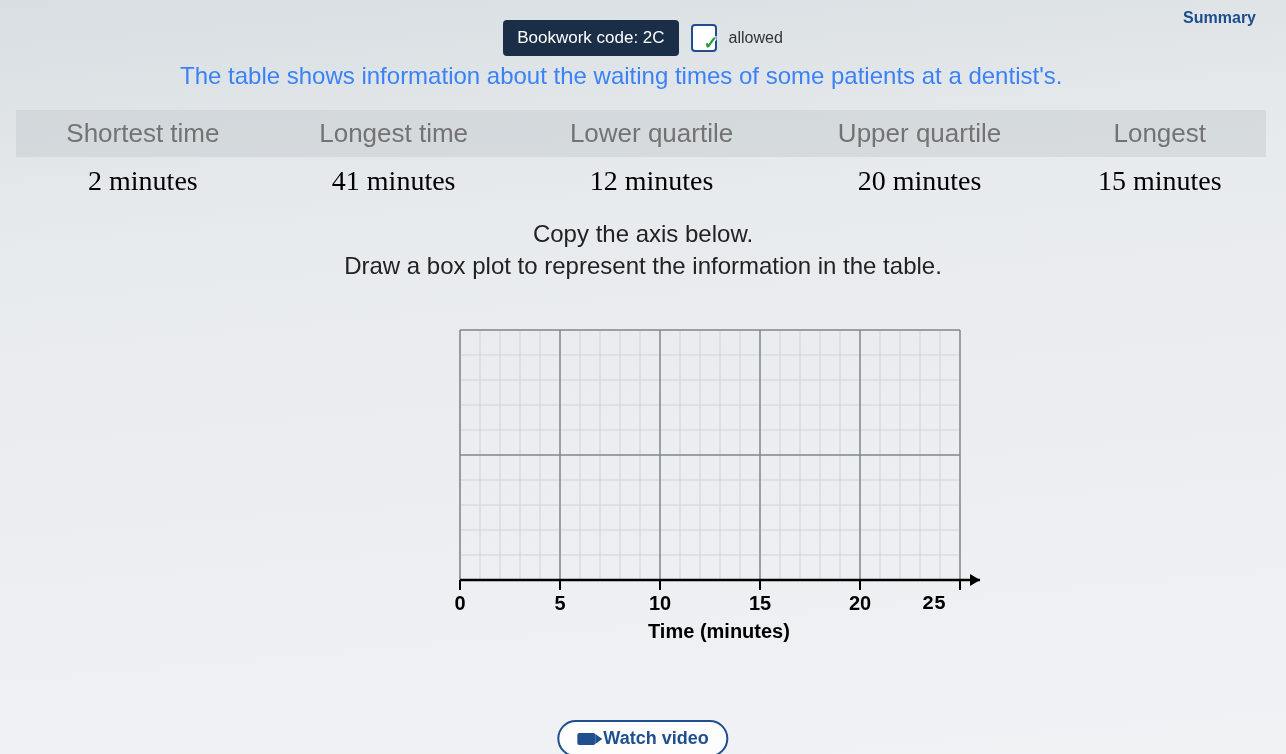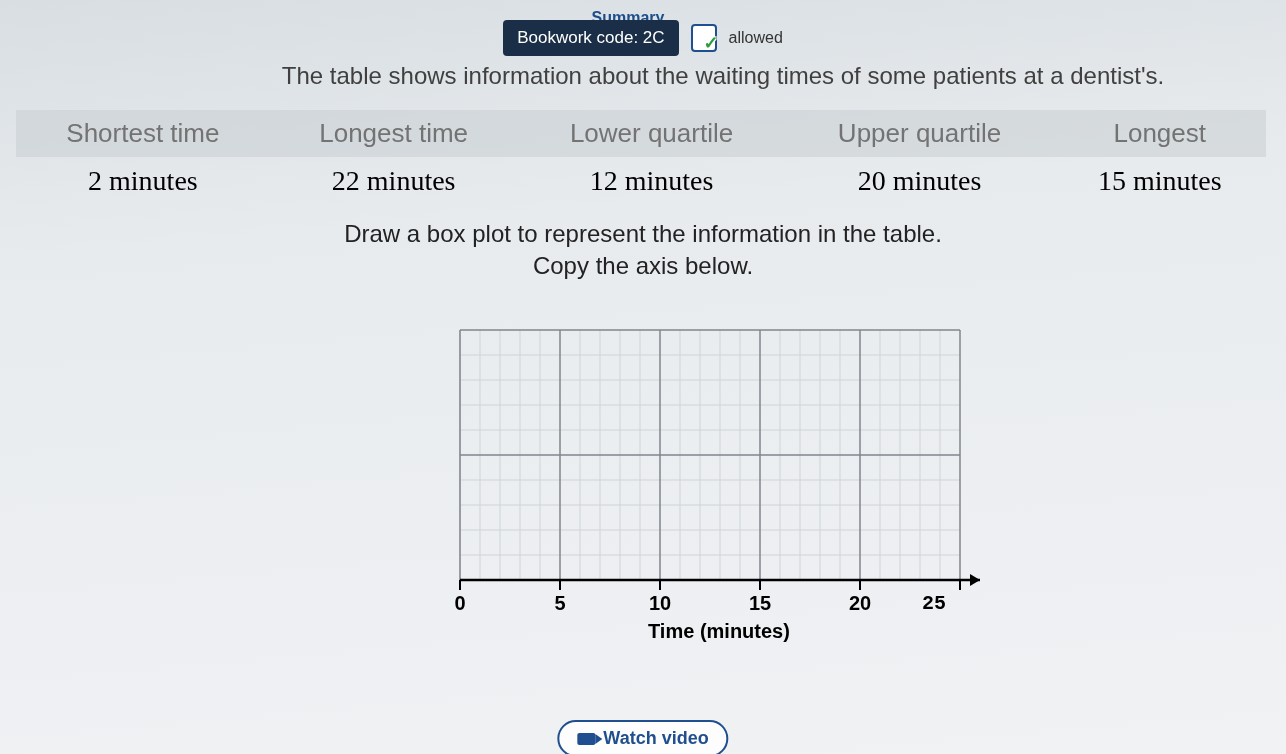--- a/index.html
+++ b/index.html
@@ -9,21 +9,21 @@
     width: 1286px;
     height: 754px;
     overflow: hidden;
     position: relative;
   }
   .top-bar {
     position: absolute;
     top: 0; left: 0; right: 0;
     height: 36px;
     display: flex;
-    justify-content: center;
+    justify-content: flex-end;
     align-items: center;
     gap: 30px;
     padding-right: 30px;
   }
   .summary-link {
     color: #1e4d8c;
     font-weight: 600;
     font-size: 16px;
   }
   .header-row {
@@ -61,22 +61,21 @@
   .allowed {
     font-size: 16px;
     color: #333;
   }
   .question-text {
     position: absolute;
     top: 62px;
     left: 180px;
     right: 20px;
     font-size: 24px;
-    color: #404040;
-    text-align: center;
+    color: #3b82f6;
   }
   .data-table {
     position: absolute;
     top: 110px;
     left: 16px;
     width: 1250px;
     border-collapse: collapse;
   }
   .data-table th, .data-table td {
     padding: 8px 14px;
@@ -176,31 +175,31 @@
   <tbody>
       <tr>
     <th>Shortest time</th>
     <th>Longest time</th>
     <th>Lower quartile</th>
     <th>Upper quartile</th>
     <th>Longest</th>
   </tr>
   <tr>
     <td>2 minutes</td>
-    <td>22 minutes</td>
+    <td>41 minutes</td>
     <td>12 minutes</td>
     <td>20 minutes</td>
     <td>15 minutes</td>
   </tr>
 </tbody>
   </table>
 
 <div class="instructions">
+  <div>Copy the axis below.</div>
   <div>Draw a box plot to represent the information in the table.</div>
-  <div>Copy the axis below.</div>
 </div>
 
 <div class="plot-area">
   <svg width="560" height="340">
 
     <g stroke="#b7bcc2" stroke-width="1">
 
       <g stroke="#cfd3d8">
         <line x1="30" y1="10" x2="30" y2="260"></line>
         <line x1="50" y1="10" x2="50" y2="260"></line>

